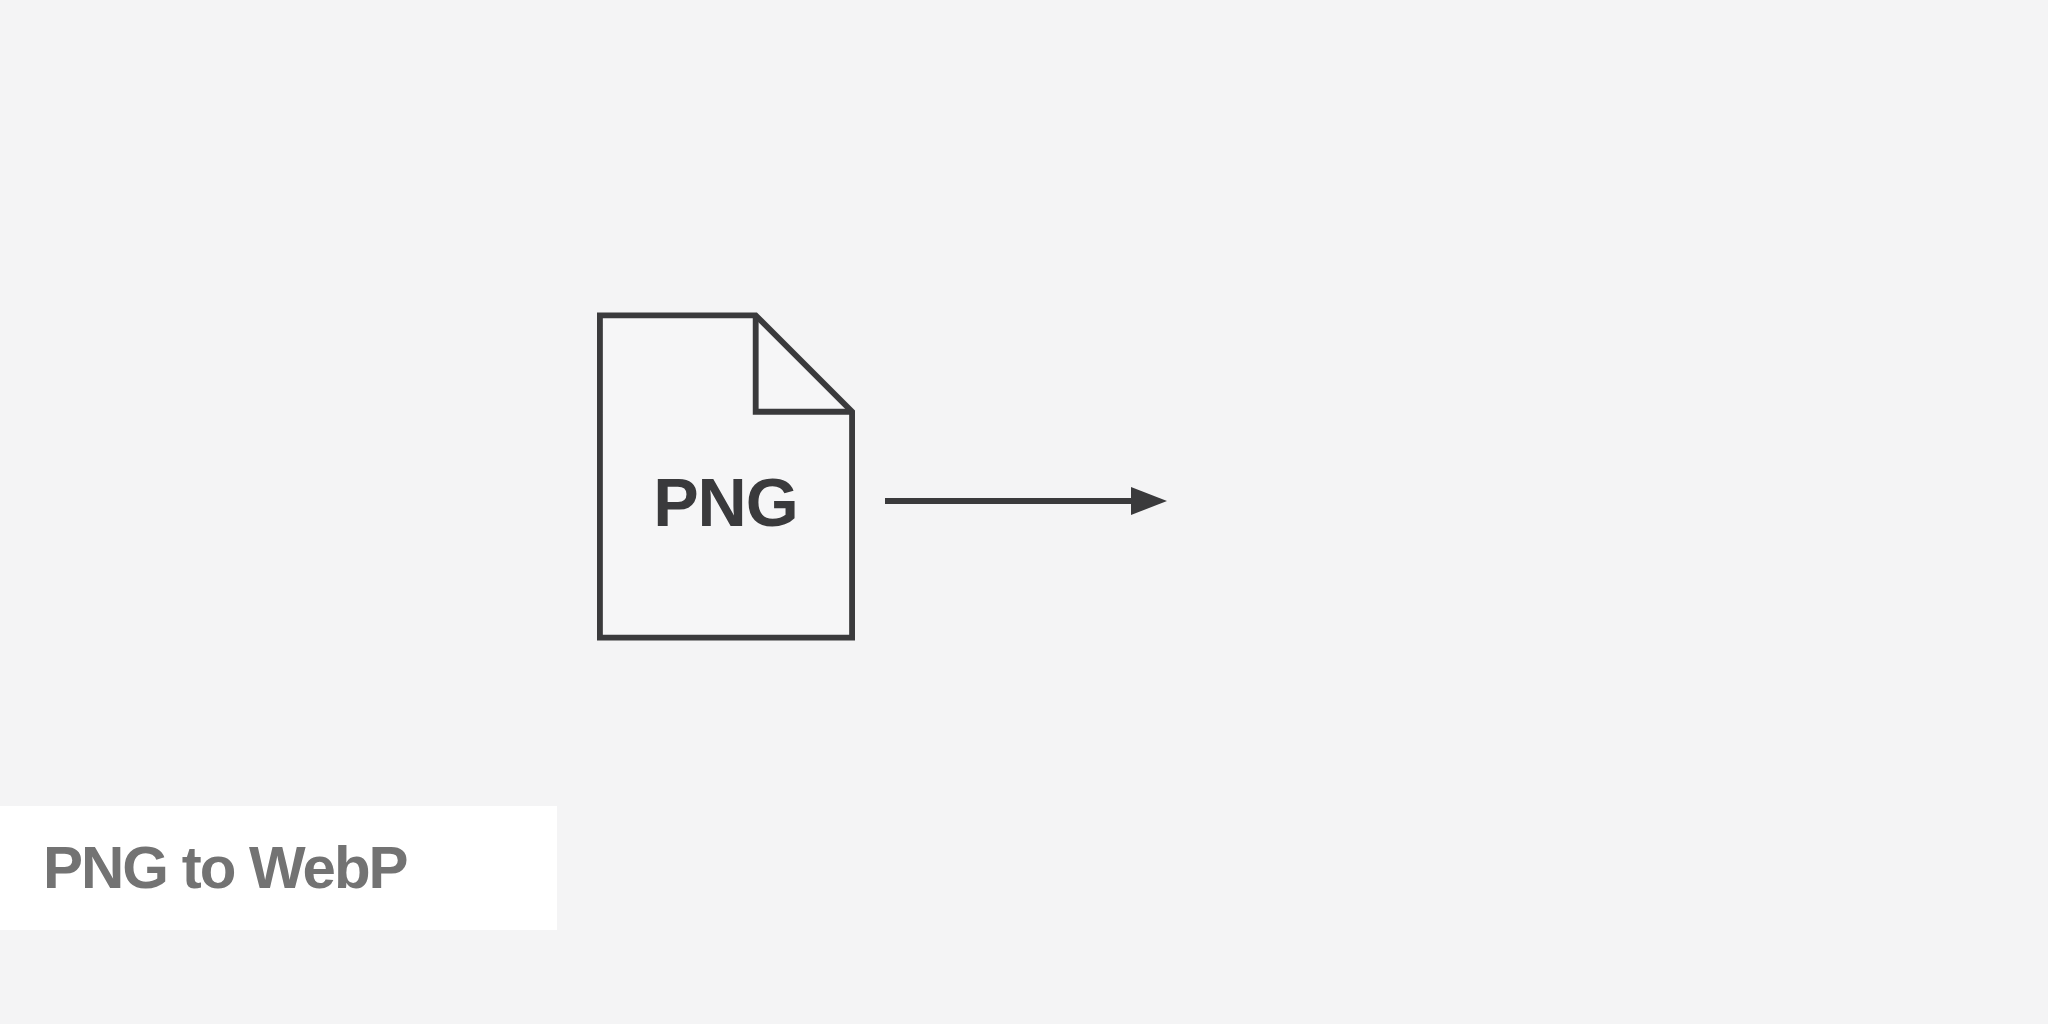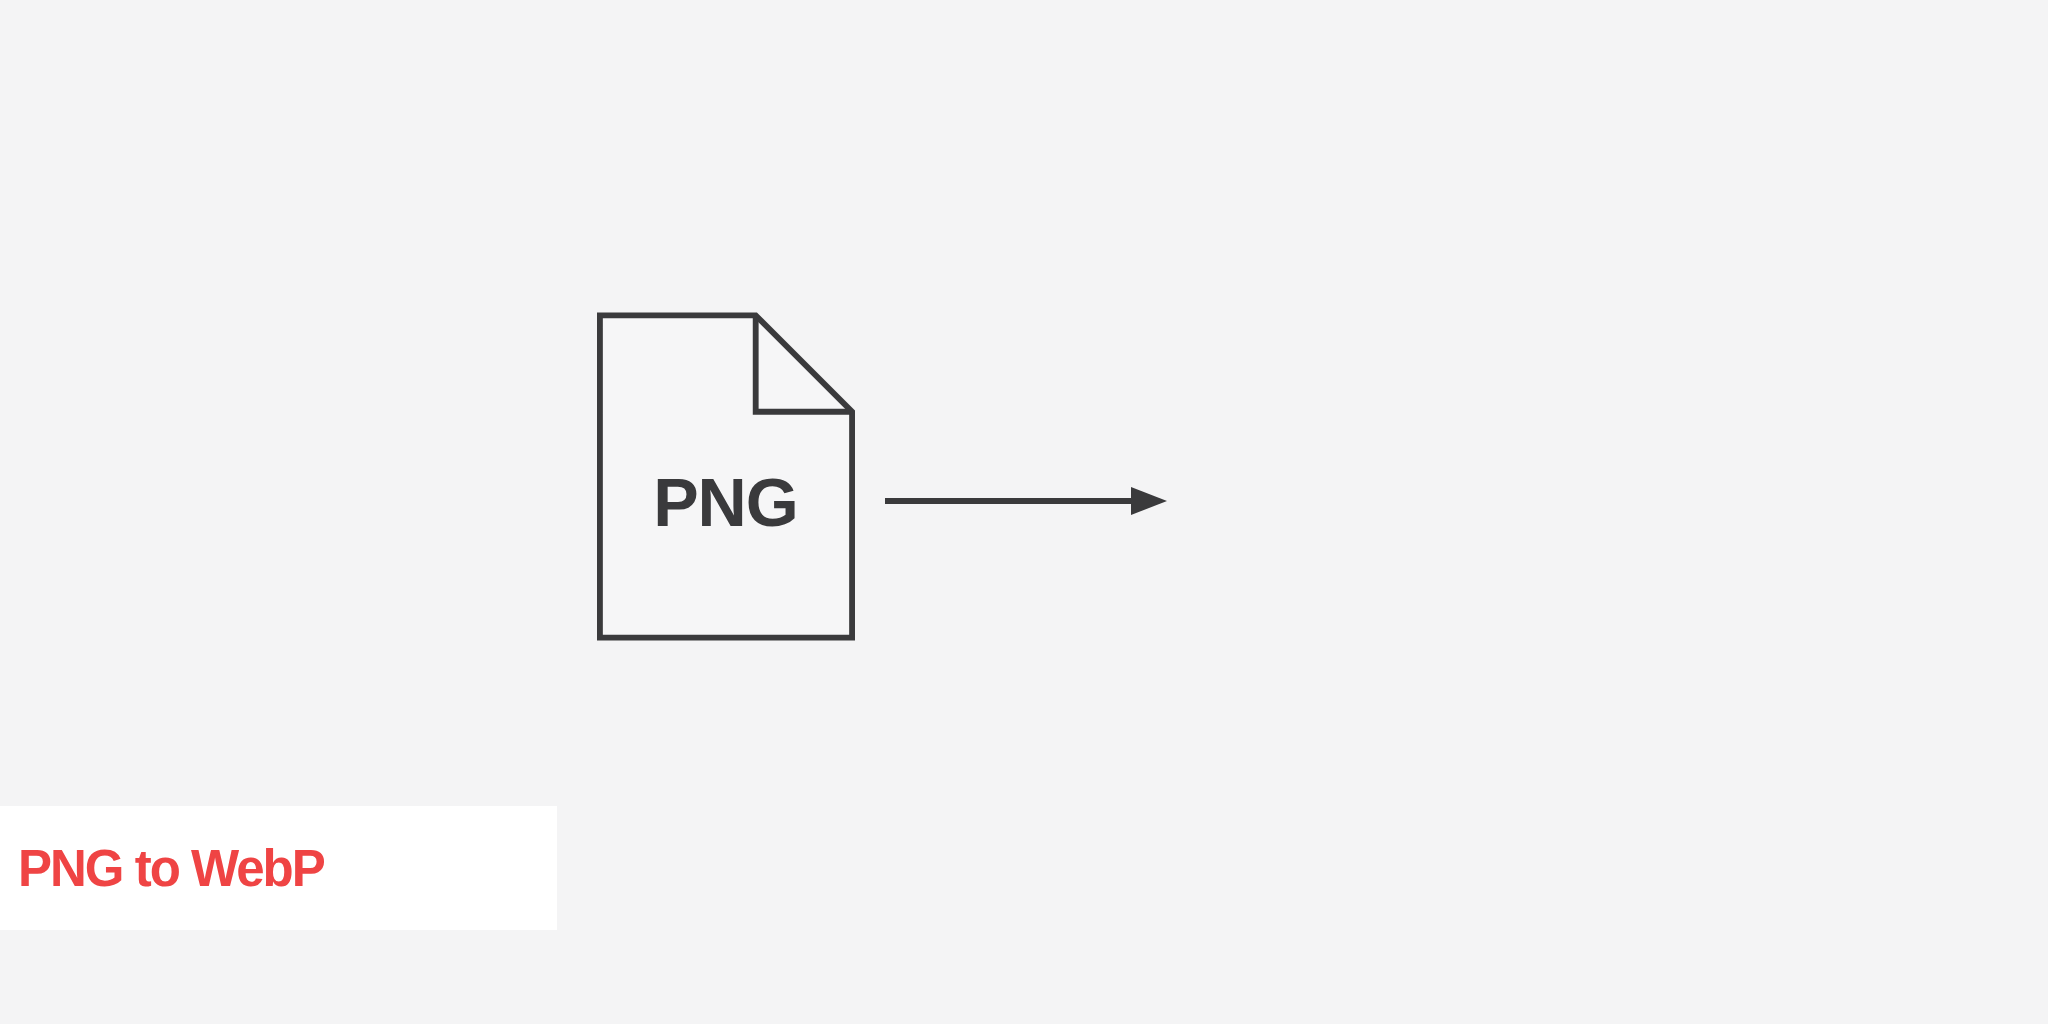--- a/index.html
+++ b/index.html
@@ -57,23 +57,23 @@
     position: absolute;
     left: 0;
     top: 806px;
     width: 557px;
     height: 124px;
     background: #ffffff;
     display: flex;
     align-items: center;
   }
   .caption-text {
-    padding-left: 18px;
-    color: #ef4444;
-    font-size: 51px;
+    padding-left: 43px;
+    color: #737373;
+    font-size: 60px;
     font-weight: bold;
     letter-spacing: -2px;
     line-height: 1;
     white-space: nowrap;
   }
 </style>
 </head>
 <body>
 
 <div class="canvas">

